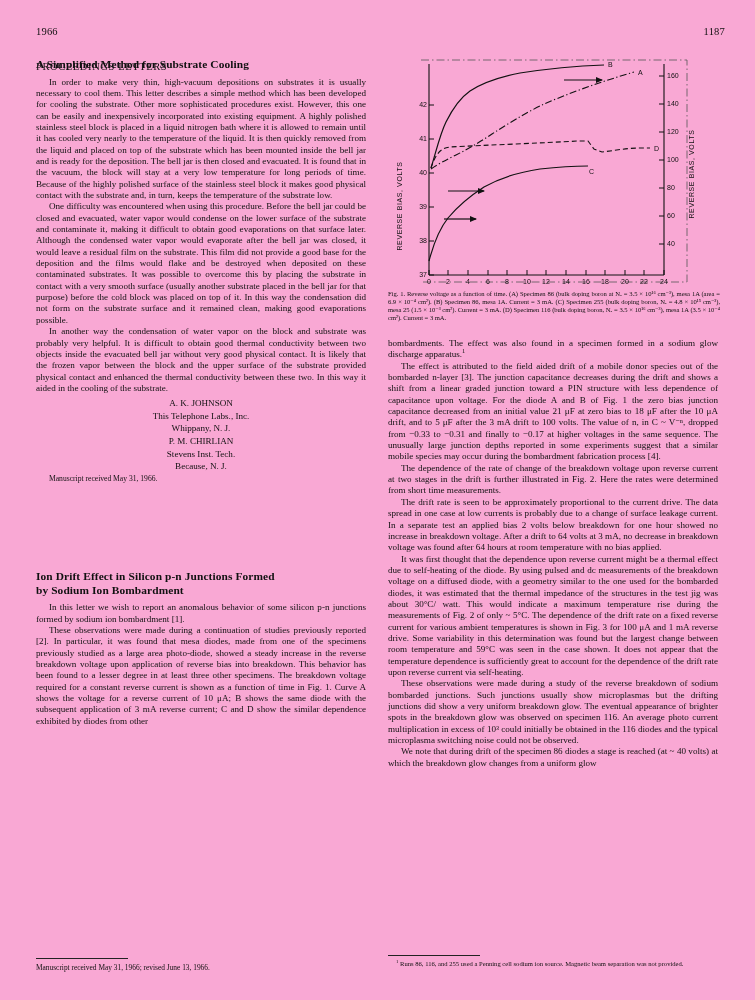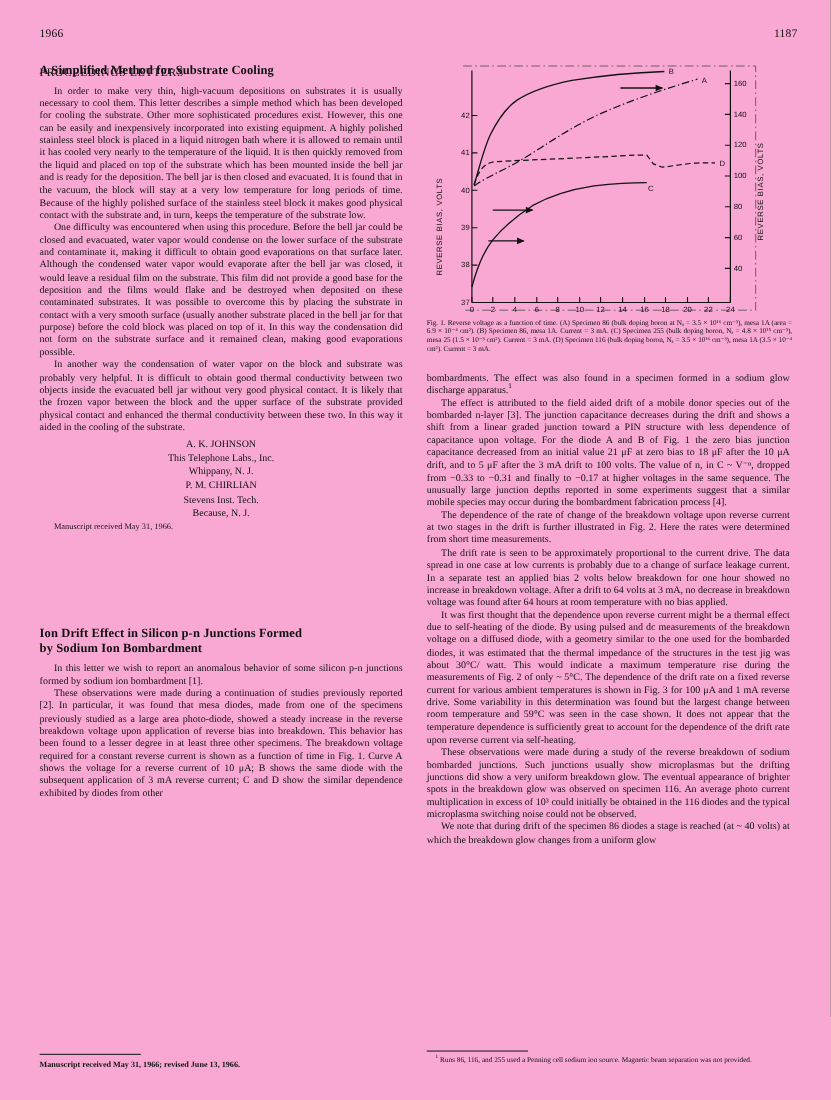--- a/index.html
+++ b/index.html
@@ -123,21 +123,20 @@
     width: 92px; height: 1px; background: #222; margin-bottom: 4px;
   }
   .fnote p { margin: 0; text-indent: 8px; }
 
   .foot-left {
     position: absolute;
     left: 36px;
     top: 958px;
     width: 330px;
     font-size: 7.4px;
-    font-weight: bold;
   }
   .foot-left .rule {
     width: 92px; height: 1px; background: #222; margin-bottom: 4px;
   }
   text { font-family: "Liberation Sans", sans-serif; }
 </style>
 </head>
 <body>
 
 <div class="page">

